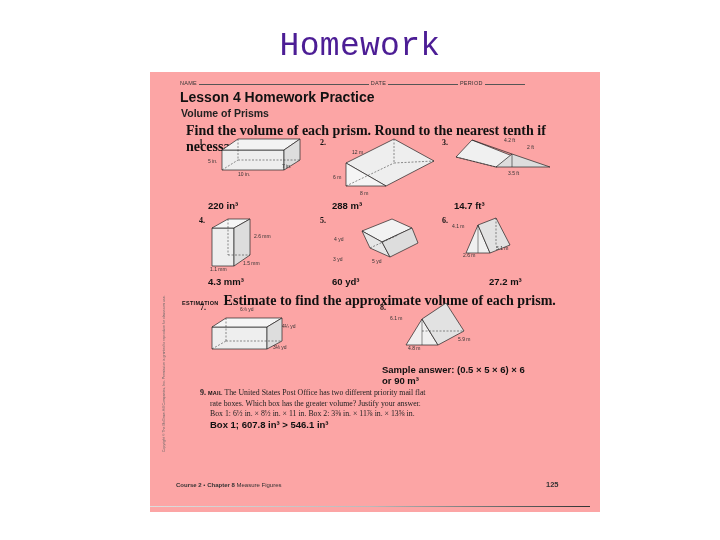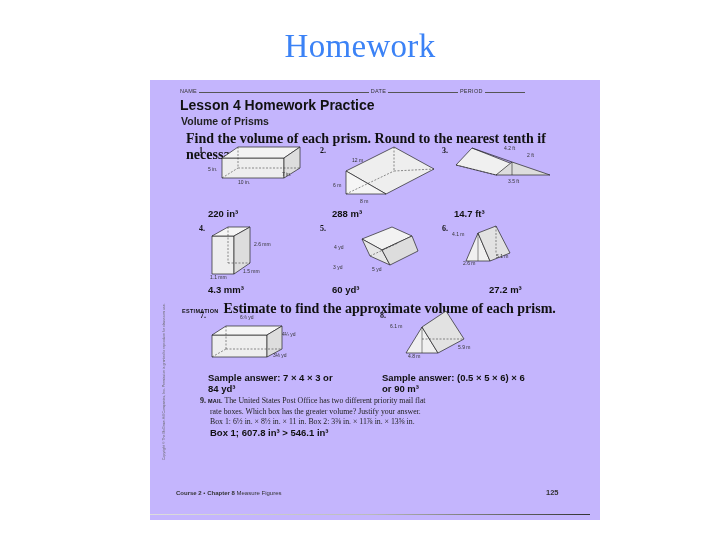--- a/index.html
+++ b/index.html
@@ -1,18 +1,18 @@
 <!DOCTYPE html>
 <html><head>
   <meta charset="utf-8">
   <style>
     html, body { margin:0; padding:0; }
     body { width:720px; height:540px; background:#ffffff; position:relative; overflow:hidden; font-family:"DejaVu Sans", sans-serif; color:#111; }
-    .slide-title { position:absolute; left:0; width:720px; top:28px; text-align:center; font-family:Liberation Serif, serif; font-size:33px; color:#3b82f6; letter-spacing:0.3px; }
-    .sheet { position:absolute; left:150px; top:80px; width:450px; height:440px; background:#c4b5fd; }
+    .slide-title { position:absolute; left:0; width:720px; top:28px; text-align:center; font-family:Liberation Mono, monospace; font-size:33px; color:#4c1d95; letter-spacing:0.3px; }
+    .sheet { position:absolute; left:150px; top:72px; width:450px; height:440px; background:#fca5a5; }
     .abs { position:absolute; }
     .hdr-line { font-family:"Liberation Sans", sans-serif; font-size:5.5px; color:#333; letter-spacing:0.3px; }
     .uline { display:inline-block; border-bottom:1px solid #555; height:5px; vertical-align:baseline; }
     .lesson { font-family:"Liberation Sans", sans-serif; font-weight:bold; font-size:14px; color:#111; }
     .subtitle { font-family:"Liberation Sans", sans-serif; font-weight:bold; font-size:10.5px; color:#222; }
     .instr { font-family:"Liberation Serif", serif; font-weight:bold; font-size:14px; color:#111; }
     .num { font-family:"Liberation Serif", serif; font-weight:bold; font-size:8px; }
     .ans { font-family:"Liberation Sans", sans-serif; font-weight:bold; font-size:9.5px; color:#111; }
     .lbl { font-family:"Liberation Sans", sans-serif; font-size:5px; color:#333; white-space:nowrap; }
     .body-serif { font-family:"Liberation Serif", serif; font-size:7.8px; color:#222; line-height:10.5px; }
@@ -127,24 +127,20 @@
     <polygon points="0,10 55,10 55,32 0,32" fill="#eee" stroke="#222" stroke-width="0.7"></polygon>
     <polygon points="0,10 14,1 70,1 55,10" fill="#f5f5f5" stroke="#222" stroke-width="0.7"></polygon>
     <polygon points="55,10 70,1 70,24 55,32" fill="#ddd" stroke="#222" stroke-width="0.7"></polygon>
     <line x1="14" y1="1" x2="14" y2="24" stroke="#222" stroke-width="0.5" stroke-dasharray="2,1.5"></line>
     <line x1="14" y1="24" x2="70" y2="24" stroke="#222" stroke-width="0.5" stroke-dasharray="2,1.5"></line>
     <line x1="0" y1="32" x2="14" y2="24" stroke="#222" stroke-width="0.5" stroke-dasharray="2,1.5"></line>
   </svg>
   <div class="abs lbl" style="left:90px;top:234px;">6⅞ yd</div>
   <div class="abs lbl" style="left:132px;top:251px;">4¼ yd</div>
   <div class="abs lbl" style="left:123px;top:272px;">3⅛ yd</div>
-  <div class="abs ans" style="left:58px;top:292px; line-height:11px;">
-    <div>Sample answer: 7 × 4 × 3 or</div>
-    <div>84 yd³</div>
-  </div>
 
   <div class="abs num" style="left:230px; top:231px;">8.</div>
   <svg style="left:254px;top:229px;" width="70" height="45">
     <polygon points="2,44 18,18 34,44" fill="#f0f0f0" stroke="#222" stroke-width="0.7"></polygon>
     <polygon points="18,18 42,2 60,30 34,44" fill="#e2e2e2" stroke="#222" stroke-width="0.7"></polygon>
     <line x1="18" y1="18" x2="18" y2="44" stroke="#222" stroke-width="0.5"></line>
     <line x1="18" y1="30" x2="60" y2="30" stroke="#222" stroke-width="0.5" stroke-dasharray="2,1.5"></line>
   </svg>
   <div class="abs lbl" style="left:240px;top:243px;">6.1 m</div>
   <div class="abs lbl" style="left:308px;top:264px;">5.9 m</div>

